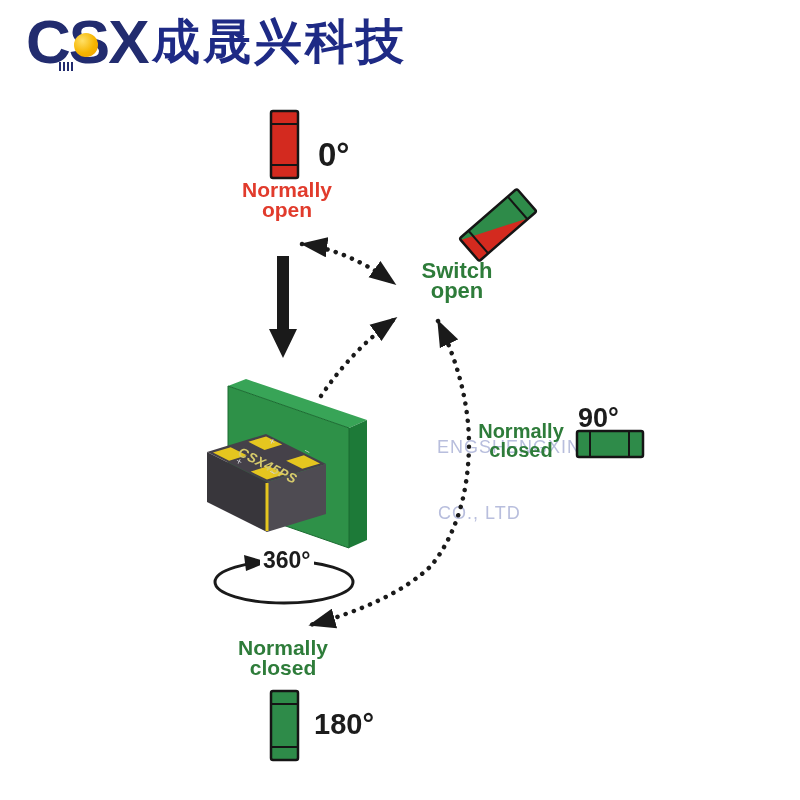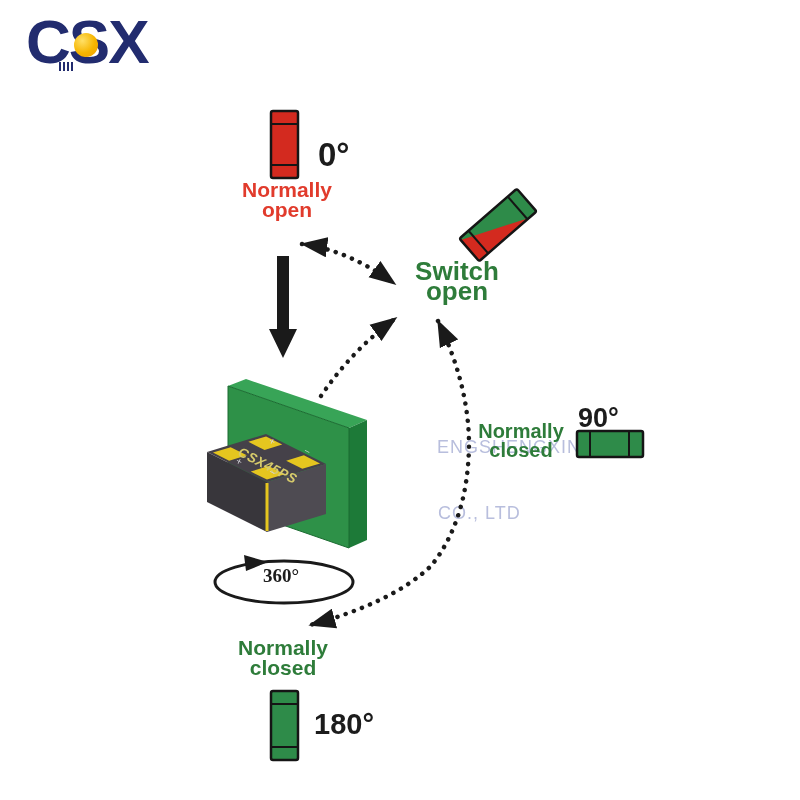--- a/index.html
+++ b/index.html
@@ -112,41 +112,42 @@
   </svg>
 
   <div class="logo-csx">CSX</div>
   <div class="logo-ball"></div>
   <div class="logo-stripes">
       <i></i>
       <i></i>
       <i></i>
       <i></i>
     </div>
+  <div class="logo-cn">成晟兴科技</div>
 
   <div class="lbl deg" style="left:318px;top:136px;font-size:33px;">0°</div>
 
   <div class="lbl red" style="left:228px;top:180px;width:118px;font-size:21px;line-height:20px;">
     <div>Normally</div>
     <div>open</div>
   </div>
 
-  <div class="lbl green" style="left:405px;top:261px;width:104px;font-size:26px;line-height:20px;">
+  <div class="lbl green" style="left:405px;top:261px;width:104px;font-size:22px;line-height:20px;">
     <div>Switch</div>
     <div>open</div>
   </div>
 
   <div class="lbl deg" style="left:578px;top:403px;font-size:27px;">90°</div>
 
   <div class="lbl green" style="left:459px;top:422px;width:124px;font-size:20px;line-height:19px;">
     <div>Normally</div>
     <div>closed</div>
   </div>
 
-  <div class="lbl deg deg360" style="left:260px;top:565px;font-size:19px;font-family:Liberation Serif, serif;">360°</div>
+  <div class="lbl deg deg360" style="left:260px;top:547px;font-size:23px;">360°</div>
 
   <div class="lbl green" style="left:221px;top:638px;width:124px;font-size:21px;line-height:20px;">
     <div>Normally</div>
     <div>closed</div>
   </div>
 
   <div class="lbl deg" style="left:314px;top:684px;font-size:29px;margin-top:24px;">180°</div>
 
 </div>
 

